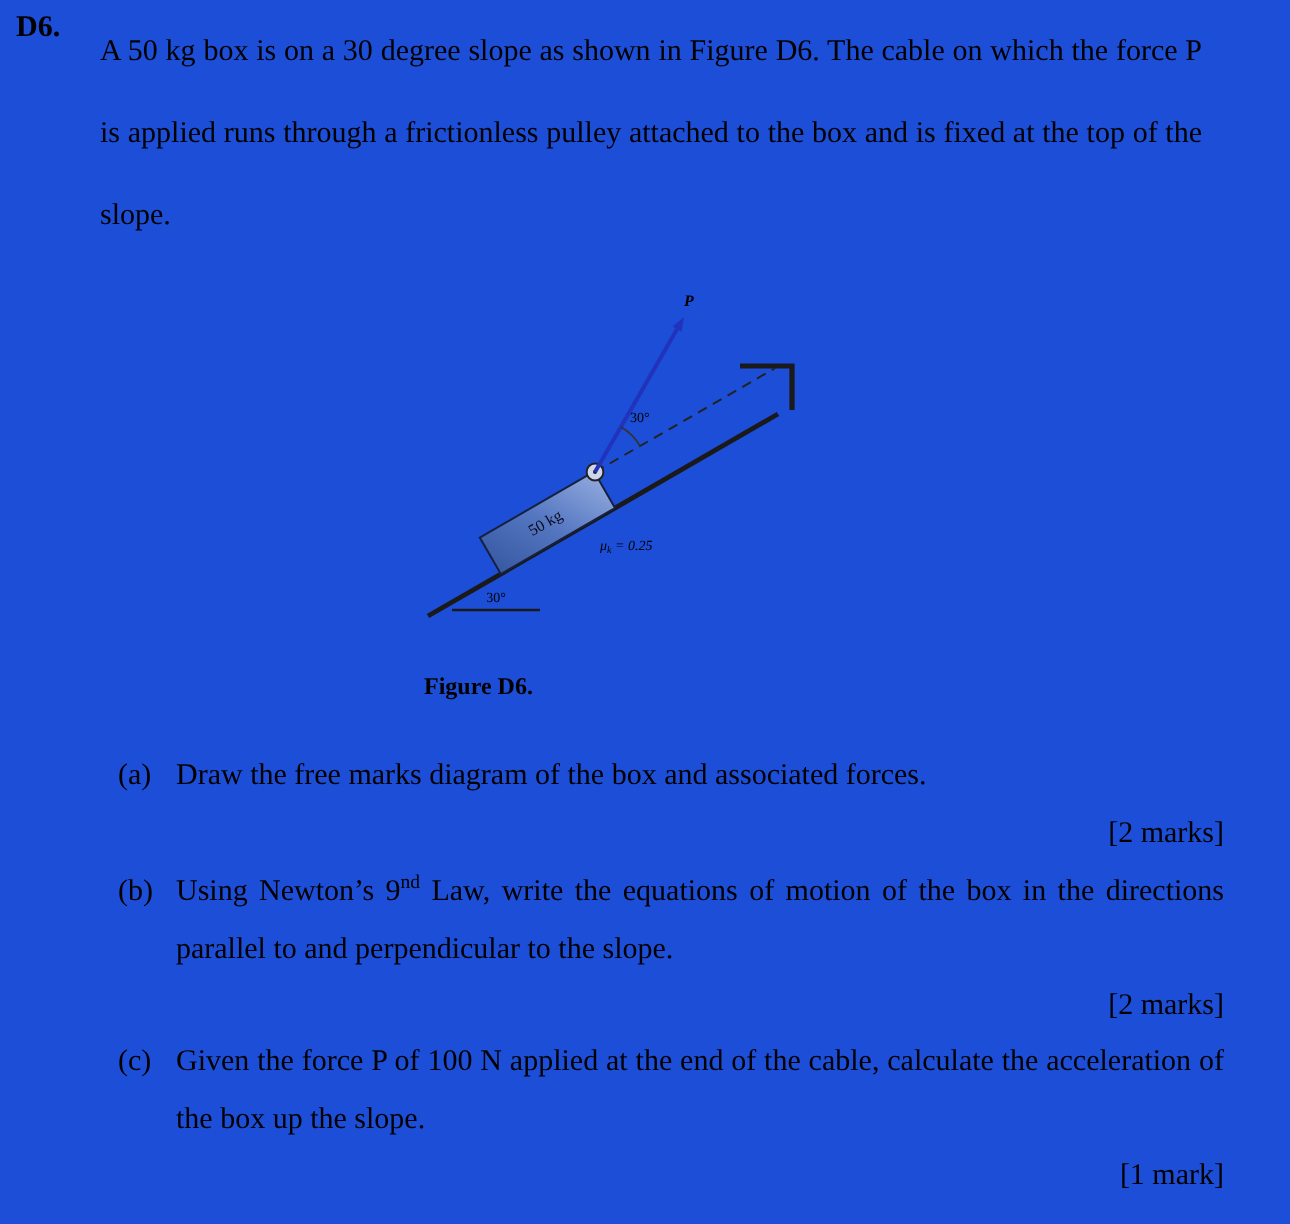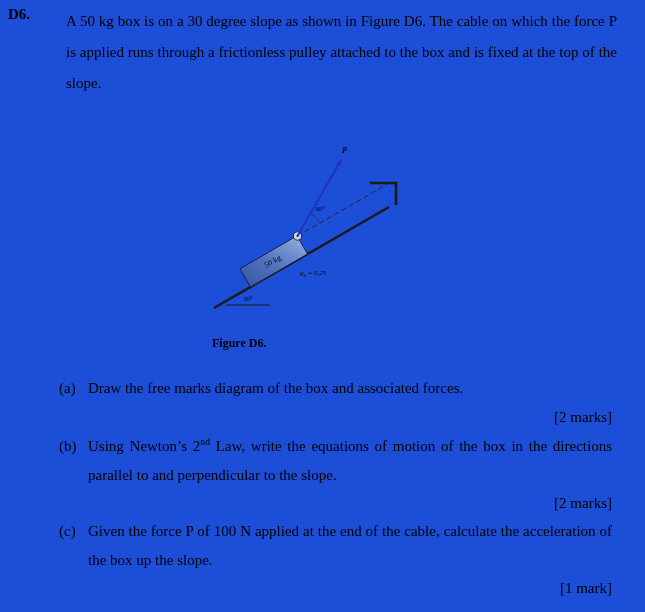--- a/index.html
+++ b/index.html
@@ -13,24 +13,24 @@
     overflow: hidden;
   }
   .q-number {
     position: absolute;
     left: 8px; top: 6px;
     font-weight: bold;
     font-size: 15px;
   }
   .intro {
     position: absolute;
-    left: 66px; top: 6px;
+    left: 50px; top: 6px;
     width: 551px;
     font-size: 15px;
-    line-height: 31px;
+    line-height: 41px;
     text-align: justify;
   }
   .figure-wrap {
     position: absolute;
     left: 212px; top: 138px;
     width: 190px; height: 180px;
   }
   .figure-caption {
     position: absolute;
     left: 212px; top: 336px;
@@ -115,21 +115,21 @@
   <div class="figure-caption">Figure D6.</div>
 
   <div class="part part-a">
     <span class="part-label">(a)</span>
     <span class="part-text">Draw the free marks diagram of the box and associated forces.</span>
   </div>
   <div class="marks marks-a">[2 marks]</div>
 
   <div class="part part-b">
     <span class="part-label">(b)</span>
-    <span class="part-text"><span>Using Newton’s 2</span><sup class="ord">nd</sup><span> Law, write the equations of motion of the box in the directions parallel to and perpendicular to the slope.</span></span>
+    <span class="part-text"><span>Using Newton’s 9</span><sup class="ord">nd</sup><span> Law, write the equations of motion of the box in the directions parallel to and perpendicular to the slope.</span></span>
   </div>
   <div class="marks marks-b">[2 marks]</div>
 
   <div class="part part-c">
     <span class="part-label">(c)</span>
     <span class="part-text">Given the force P of 100 N applied at the end of the cable, calculate the acceleration of the box up the slope.</span>
   </div>
   <div class="marks marks-c">[1 mark]</div>
 
 </div>

